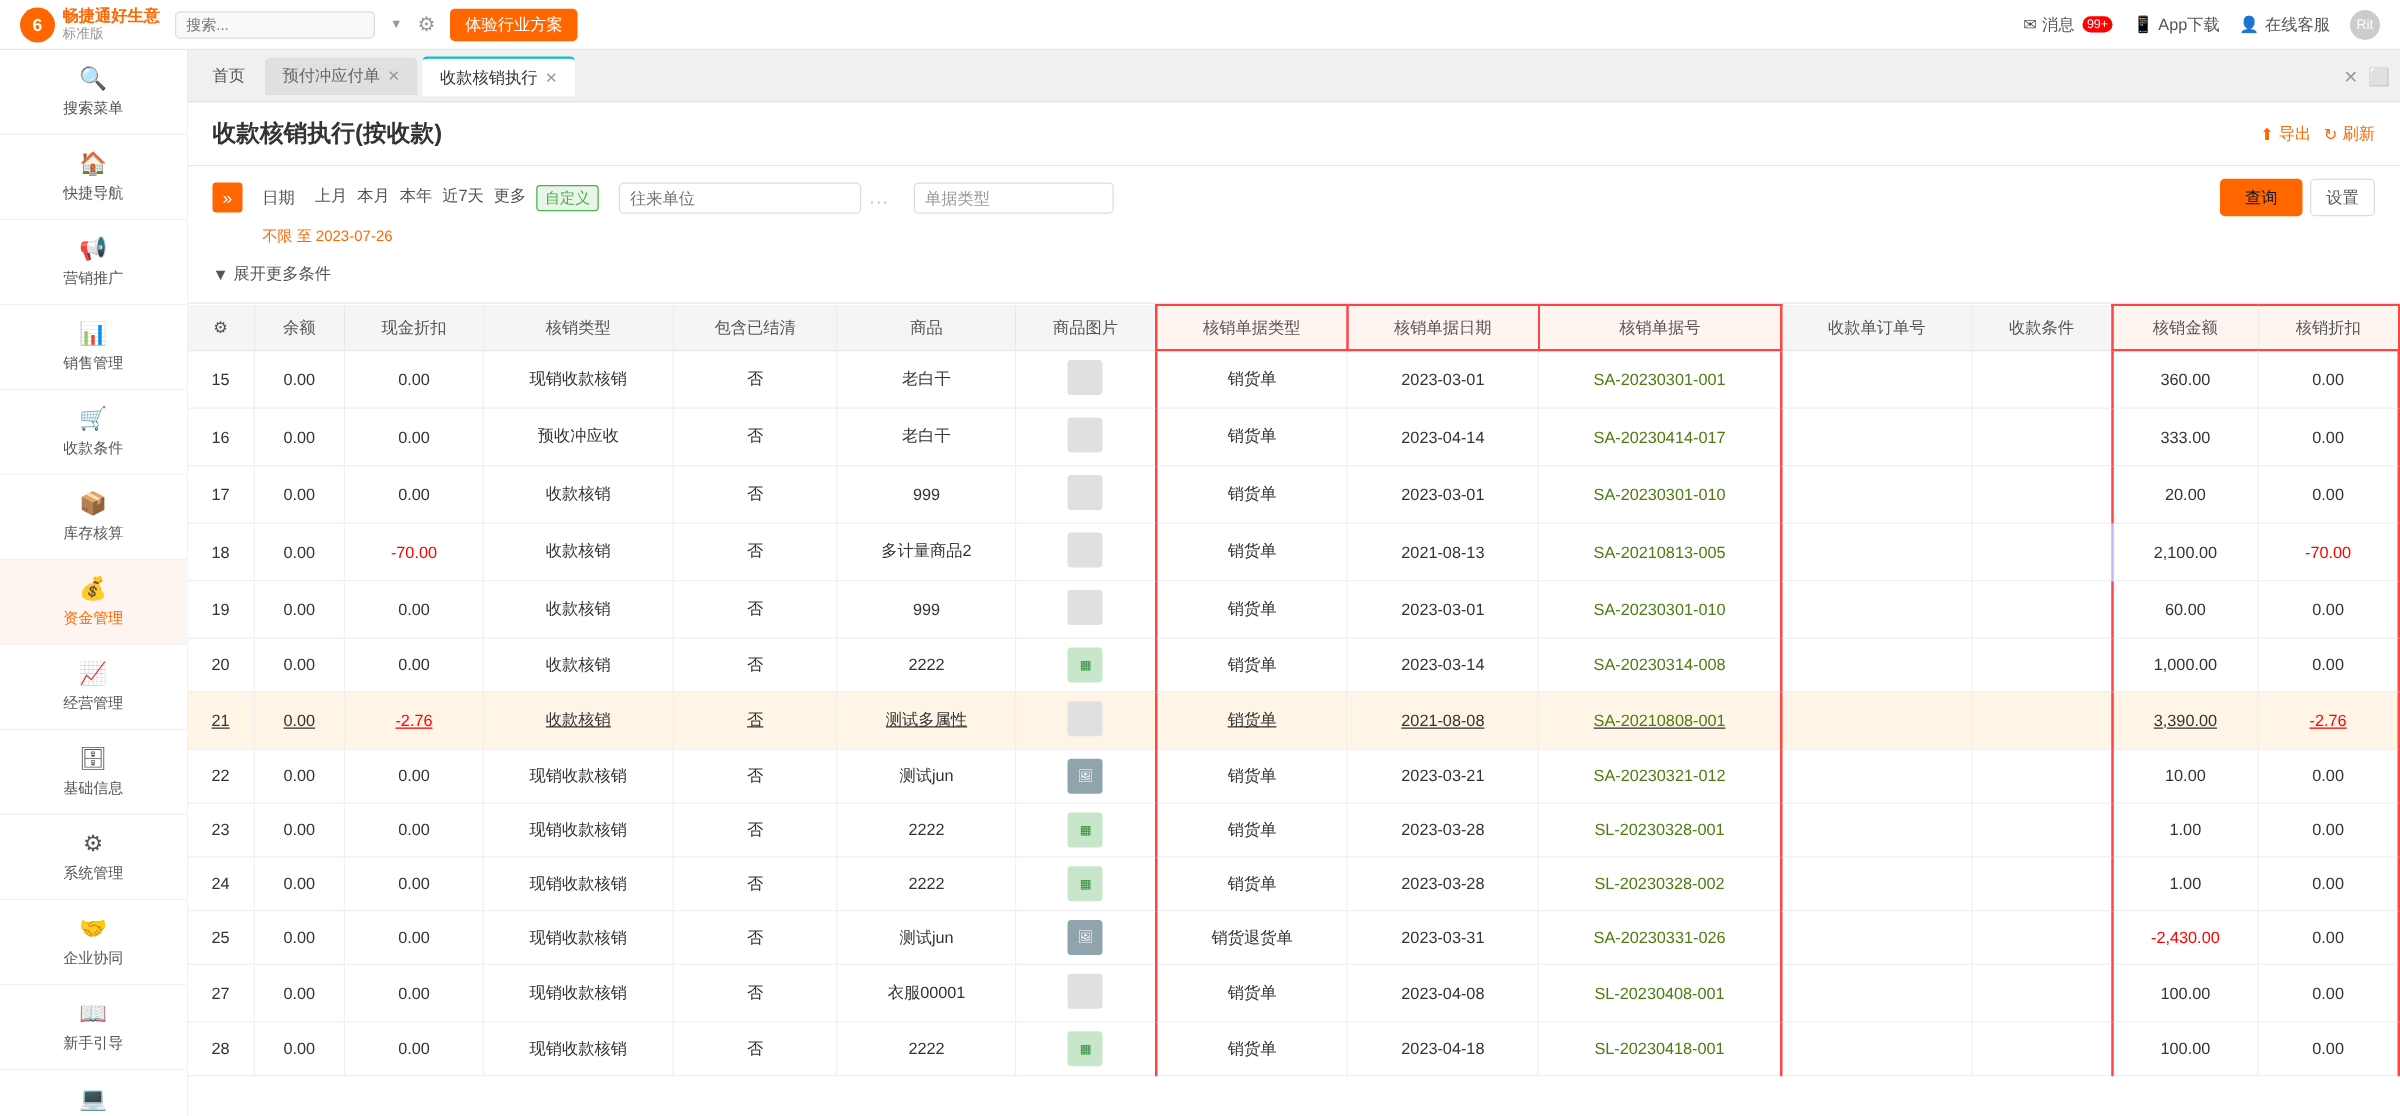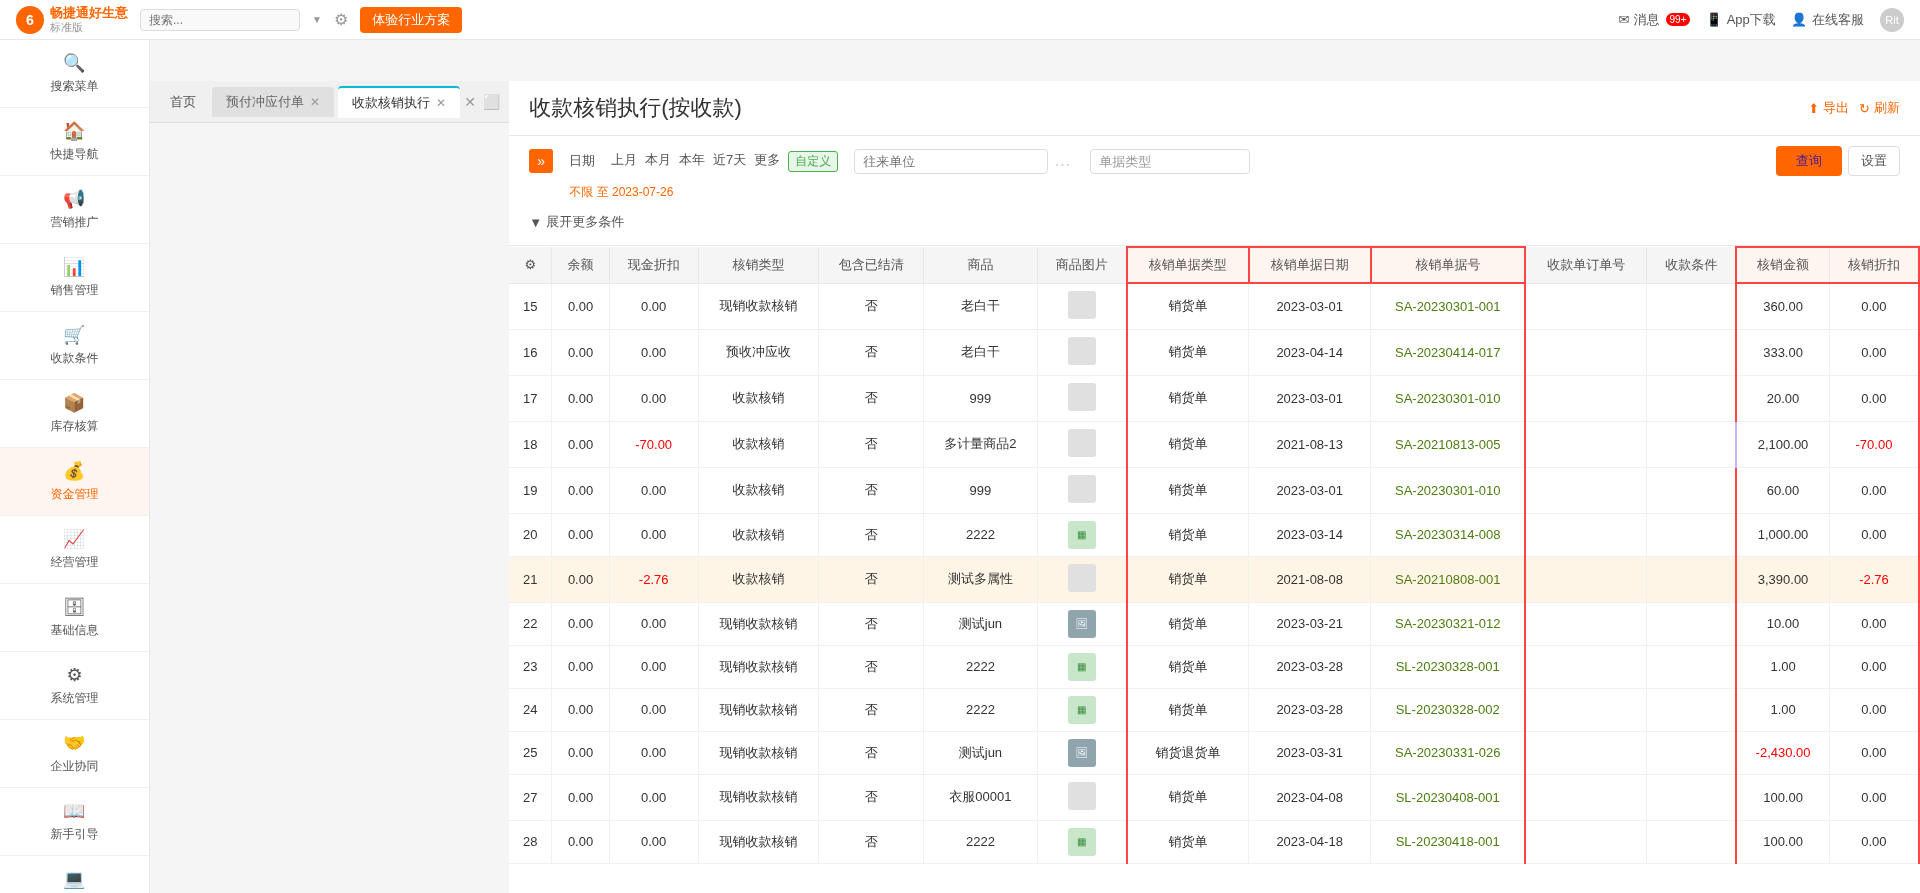--- a/index.html
+++ b/index.html
@@ -22,62 +22,62 @@
     
     .main-layout { display: flex; height: calc(893px - 40px); }
 
     
     .sidebar { width: 150px; background: #fff; border-right: 1px solid #e8e8e8; display: flex; flex-direction: column; overflow-y: auto; }
     .sidebar-item { display: flex; flex-direction: column; align-items: center; padding: 12px 0; cursor: pointer; color: #555; font-size: 12px; gap: 4px; border-bottom: 1px solid #f0f0f0; }
     .sidebar-item.active { background: #fff5f0; color: #f60; }
     .sidebar-icon { font-size: 18px; }
 
     
-    .content-area { flex: 1; display: flex; flex-direction: row; overflow: hidden; margin-top: 41px; }
+    .content-area { flex: 1; display: flex; flex-direction: column; overflow: hidden; }
 
     
     .tab-bar { height: 42px; background: #f0f0f0; display: flex; align-items: center; padding: 0 8px; border-bottom: 1px solid #ddd; gap: 4px; }
     .tab { display: flex; align-items: center; gap: 6px; padding: 6px 14px; border-radius: 4px 4px 0 0; font-size: 13px; cursor: pointer; background: #e0e0e0; color: #666; }
     .tab.active { background: #fff; color: #333; border-top: 2px solid #00bcd4; }
     .tab-close { font-size: 12px; color: #999; cursor: pointer; }
     .tab-home { background: transparent; color: #555; font-size: 13px; padding: 6px 12px; cursor: pointer; }
     .tab-bar-right { margin-left: auto; display: flex; gap: 8px; color: #999; font-size: 14px; cursor: pointer; }
 
     
     .page-content { flex: 1; background: #f5f5f5; overflow: hidden; display: flex; flex-direction: column; }
 
     
     .page-header { background: #fff; padding: 12px 20px; display: flex; align-items: center; justify-content: space-between; border-bottom: 1px solid #e8e8e8; }
-    .page-title { font-size: 22px; font-weight: normal; color: #333; }
+    .page-title { font-size: 19px; font-weight: bold; color: #333; }
     .header-actions { display: flex; gap: 10px; }
     .action-btn { display: flex; align-items: center; gap: 4px; color: #f60; font-size: 13px; cursor: pointer; border: none; background: none; }
 
     
     .filter-bar { background: #fff; padding: 10px 20px; border-bottom: 1px solid #e8e8e8; display: flex; flex-direction: column; gap: 8px; }
     .filter-row { display: flex; align-items: center; gap: 16px; }
     .filter-label { color: #555; font-size: 13px; }
     .filter-links { display: flex; gap: 8px; }
     .filter-link { color: #555; font-size: 13px; cursor: pointer; }
     .filter-link.custom { background: #e8f5e9; color: #4caf50; border: 1px solid #4caf50; border-radius: 3px; padding: 1px 6px; font-size: 12px; }
     .filter-field { display: flex; align-items: flex-end; gap: 6px; }
     .filter-input { border: 1px solid #ddd; border-radius: 4px; padding: 4px 8px; font-size: 13px; color: #999; min-width: 160px; background: #fff; }
     .filter-dots { color: #ccc; font-size: 16px; }
     .filter-select { border: 1px solid #ddd; border-radius: 4px; padding: 4px 8px; font-size: 13px; color: #999; min-width: 160px; background: #fff; appearance: none; }
-    .query-btn { background: #f60; color: #4c1d95; border: none; border-radius: 4px; padding: 5px 20px; font-size: 13px; cursor: pointer; }
+    .query-btn { background: #f60; color: #0f172a; border: none; border-radius: 4px; padding: 5px 20px; font-size: 13px; cursor: pointer; }
     .setting-btn { border: 1px solid #ddd; background: #fff; color: #555; border-radius: 4px; padding: 5px 12px; font-size: 13px; cursor: pointer; }
     .expand-btn { display: flex; align-items: center; gap: 4px; color: #555; font-size: 13px; cursor: pointer; border: none; background: none; }
     .expand-row { text-align: center; padding: 4px 0; }
     .orange-arrow { background: #f60; color: #fff; border: none; border-radius: 3px; padding: 4px 8px; font-size: 14px; cursor: pointer; }
 
     
     .table-container { flex: 1; overflow: auto; background: #fff; margin: 0; position: relative; }
     table { width: 100%; border-collapse: collapse; font-size: 13px; }
     th { background: #f5f5f5; padding: 8px 10px; text-align: center; border-bottom: 1px solid #e8e8e8; border-right: 1px solid #e8e8e8; color: #555; font-weight: normal; white-space: nowrap; position: sticky; top: 0; z-index: 2; }
     td { padding: 7px 10px; text-align: center; border-bottom: 1px solid #f0f0f0; border-right: 1px solid #f0f0f0; color: #333; white-space: nowrap; }
-    tr.highlighted td { background: #fff5e6; }
+    tr.highlighted td { background: #fff5e6; text-decoration: underline; }
     .link-text { color: #4d7c0f; cursor: pointer; text-decoration: none; }
     .red-text { color: #f00; }
     .negative-red { color: #f00; }
 
     
     ::-webkit-scrollbar { width: 6px; height: 6px; }
     ::-webkit-scrollbar-thumb { background: #ccc; border-radius: 3px; }
 
     .product-img { width: 30px; height: 30px; background: #e0e0e0; border-radius: 3px; display: inline-flex; align-items: center; justify-content: center; color: #999; font-size: 10px; }
     .product-img-gray { background: #e0e0e0; }

